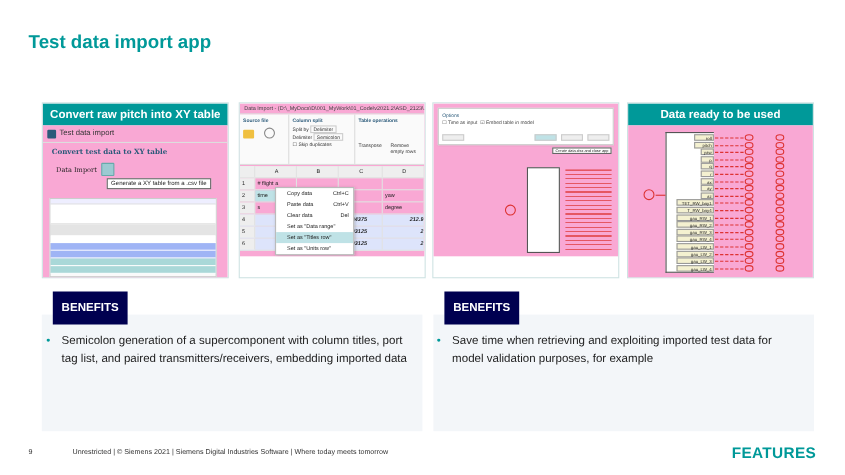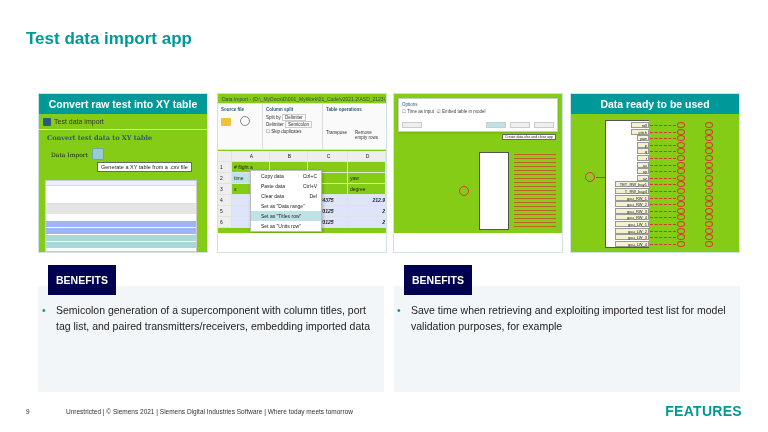--- a/index.html
+++ b/index.html
@@ -1,20 +1,20 @@
 <!DOCTYPE html>
 <html><head>
 <meta charset="utf-8">
 <style>
   * { box-sizing: border-box; margin: 0; padding: 0; }
   body { width: 768px; height: 432px; background: #ffffff; font-family: "Liberation Sans", sans-serif; position: relative; overflow: hidden; color: #1e1e1e; }
   .title { position: absolute; left: 26px; top: 29px; font-size: 17px; font-weight: bold; color: #009999; }
   .panel { position: absolute; top: 93px; width: 170px; height: 160px; border: 1px solid #cfe3e3; background: #fff; overflow: hidden; }
   .panel-head { height: 20px; background: #009999; color: #fff; font-size: 10.5px; font-weight: bold; text-align: center; line-height: 20px; }
-  .panel-body { position: relative; height: 139px; overflow: hidden; background: #84cc16; }
+  .panel-body { position: relative; height: 139px; overflow: hidden; background: #f9a8d4; }
   
   .p1-top { height: 16px; border-bottom: 1px solid #ddd; display: flex; align-items: center; padding-left: 4px; font-size: 7px; color: #333; }
   .app-icon { width: 8px; height: 8px; background: #2b5a7a; margin-right: 3px; border-radius: 1px; }
   .p1-sub { padding: 4px 8px; font-size: 6.5px; font-weight: bold; color: #2b5a7a; font-family: "DejaVu Serif", serif; }
   .p1-row { display: flex; align-items: center; padding: 2px 12px; font-size: 6px; font-family: "DejaVu Serif", serif; }
   .p1-btn { width: 12px; height: 12px; background: #9ccad2; border: 1px solid #6aa; margin-left: 4px; border-radius: 1px; }
   .tooltip { position: absolute; left: 58px; top: 48px; font-size: 5.5px; border: 1px solid #666; background: #fff; padding: 1px 3px; white-space: nowrap; }
   .mini-win { position: absolute; left: 6px; top: 66px; width: 152px; height: 72px; border: 1px solid #ccc; background: #fafafa; }
   .mini-bar { height: 5px; background: #eef; border-bottom: 1px solid #ddd; }
   .mini-ribbon { height: 18px; border-bottom: 1px solid #ddd; background: #fff; }
@@ -55,21 +55,21 @@
   .bullet::before { content: "•"; position: absolute; left: -14px; color: #009999; }
   .footer { position: absolute; top: 408px; font-size: 6.5px; color: #333; }
   .logo { position: absolute; right: 26px; top: 403px; font-size: 14px; font-weight: bold; color: #009999; letter-spacing: 0.3px; }
 </style>
 </head>
 <body>
 
 <div class="title">Test data import app</div>
 
 <div class="panel" style="left:38px;">
-  <div class="panel-head">Convert raw test into XY table</div>
+  <div class="panel-head">Convert raw pitch into XY table</div>
   <div class="panel-body">
     <div class="p1-top">
       <span class="app-icon"></span>
       <span>Test data import</span>
     </div>
     <div class="p1-sub">Convert test data to XY table</div>
     <div class="p1-row">
       <span>Data Import</span>
       <span class="p1-btn"></span>
     </div>
@@ -295,17 +295,17 @@
       <div class="tx" style="left: 134px; top: 126.8px;"></div>
     </div>
 </div>
 
 <div class="box" style="left:38px;width:346px;"></div>
 <div class="box-tag" style="left:48px;">BENEFITS</div>
 <div class="bullet" style="left:56px;width:320px;">Semicolon generation of a supercomponent with column titles, port tag list, and paired transmitters/receivers, embedding imported data</div>
 
 <div class="box" style="left:394px;width:346px;"></div>
 <div class="box-tag" style="left:404px;">BENEFITS</div>
-<div class="bullet" style="left:411px;width:320px;">Save time when retrieving and exploiting imported test list for model validation purposes, for example</div>
+<div class="bullet" style="left:411px;width:320px;">Save time when retrieving and exploiting imported test data for model validation purposes, for example</div>
 
 <div class="footer" style="left:26px;">9</div>
 <div class="footer" style="left:66px;">Unrestricted | © Siemens 2021 | Siemens Digital Industries Software | Where today meets tomorrow</div>
 <div class="logo">FEATURES</div>
 
 </body></html>

